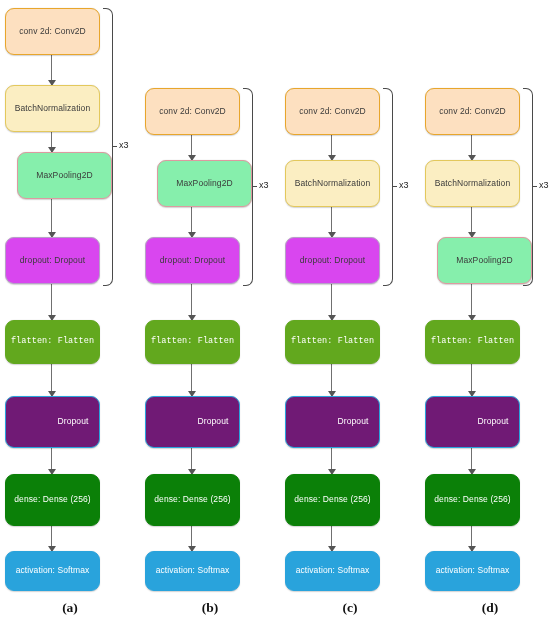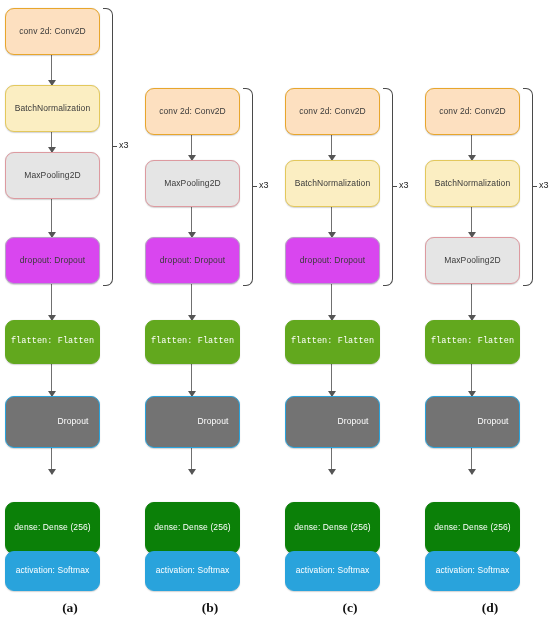--- a/index.html
+++ b/index.html
@@ -35,25 +35,25 @@
     line-height: 1.15;
     letter-spacing: 0.1px;
     border: 1.2px solid transparent;
     box-shadow: 0 0.5px 1.2px rgba(0,0,0,0.18);
     padding: 0 3px;
     user-select: none;
   }
   
   .n-conv   { background: #fde0c0; border-color: #e8a62c; color: #3b3b3b; }
   .n-batch  { background: #fbeec2; border-color: #e3c85c; color: #3b3b3b; }
-  .n-pool   { background: #e5e5e5; border-color: #dd9aa0; color: #3b3b3b; }
+  .n-pool   { background: #86efac; border-color: #dd9aa0; color: #3b3b3b; margin-left: 12px; }
   .n-drop   { background: #d946ef; border-color: #b79fc8; color: #3b3b3b; }
   .n-flat   { background: #62a81e; border-color: #62a81e; color: #ffffff; font-family: Liberation Mono, monospace; }
-  .n-dropbig{ background: #737373; border-color: #29a3dc; color: #ffffff; padding-left: 44px; }
-  .n-dense  { background: #0b8008; border-color: #0b8008; color: #ffffff; margin-top: 28px; }
+  .n-dropbig{ background: #701a75; border-color: #29a3dc; color: #ffffff; padding-left: 44px; }
+  .n-dense  { background: #0b8008; border-color: #0b8008; color: #ffffff; }
   .n-act    { background: #29a3dc; border-color: #29a3dc; color: #ffffff; }
 
   
   .edge {
     position: absolute;
     left: 51px;
     width: 1.4px;
     background: #707070;
   }
   .edge::after {

